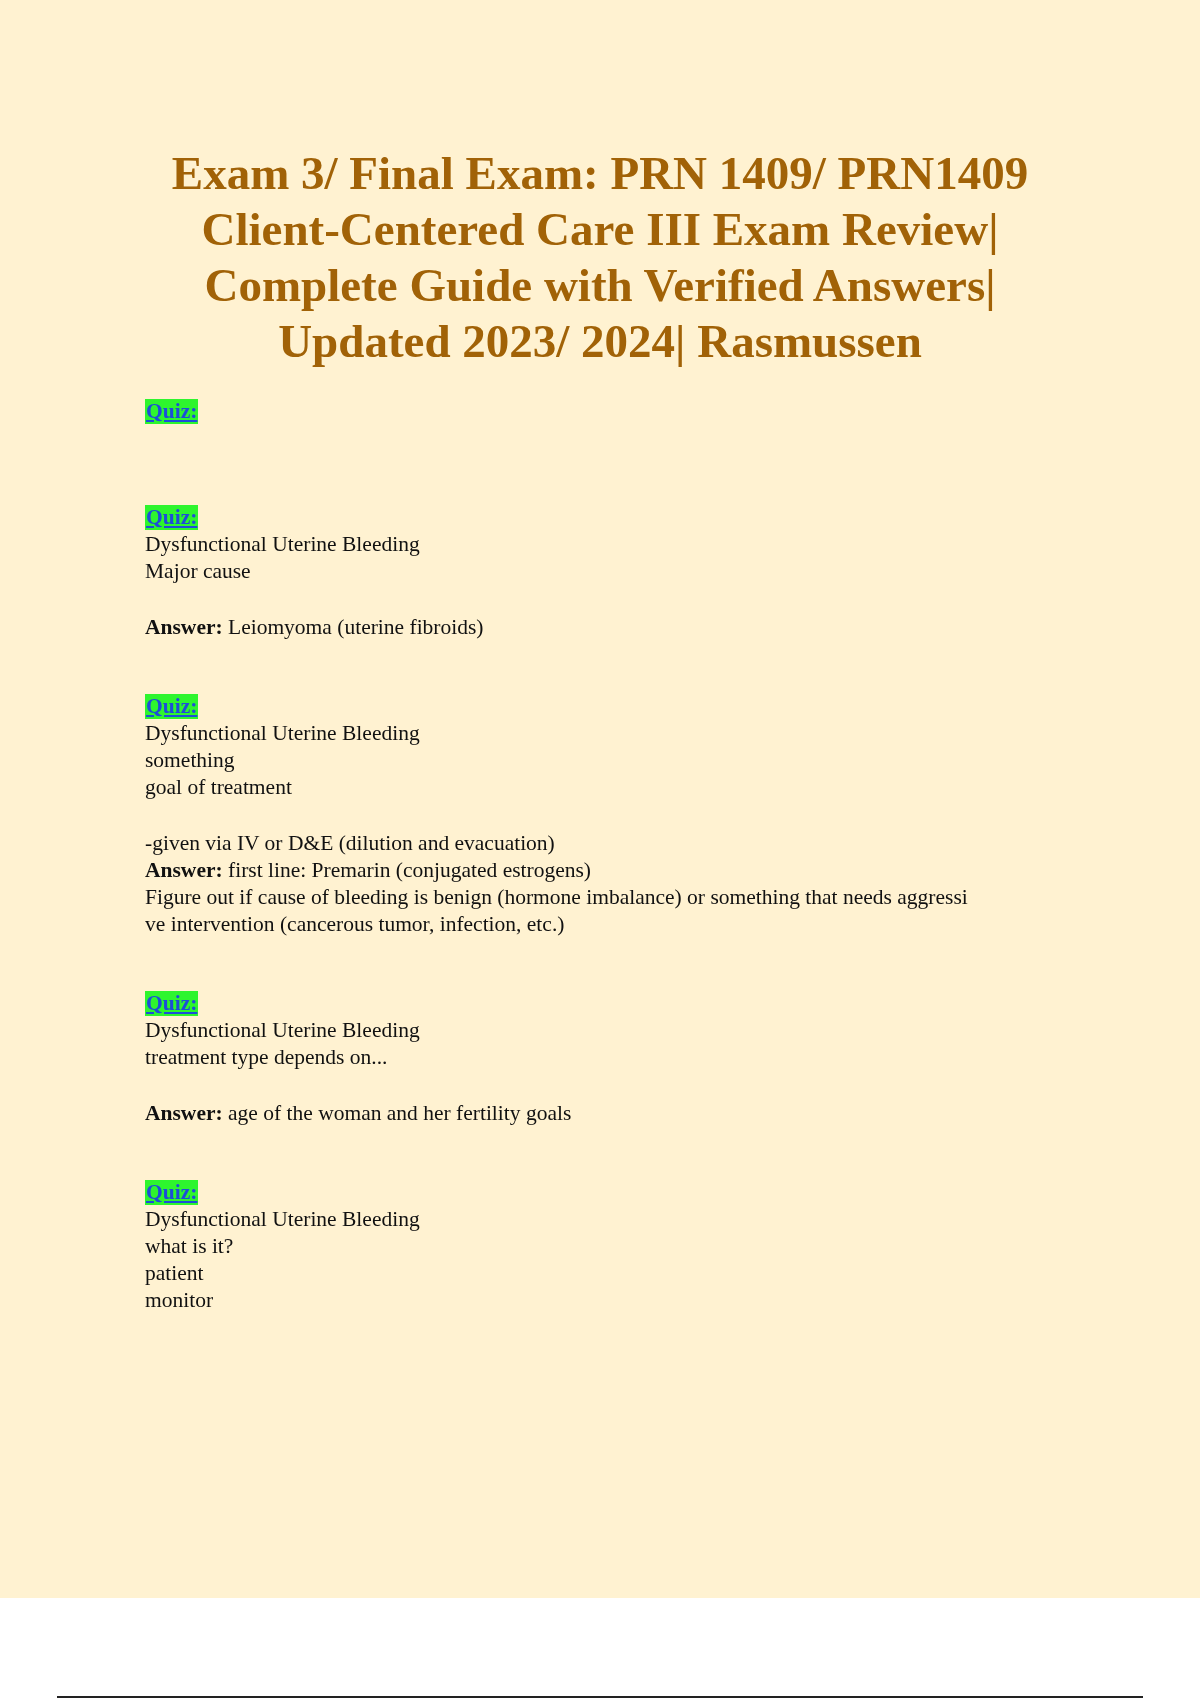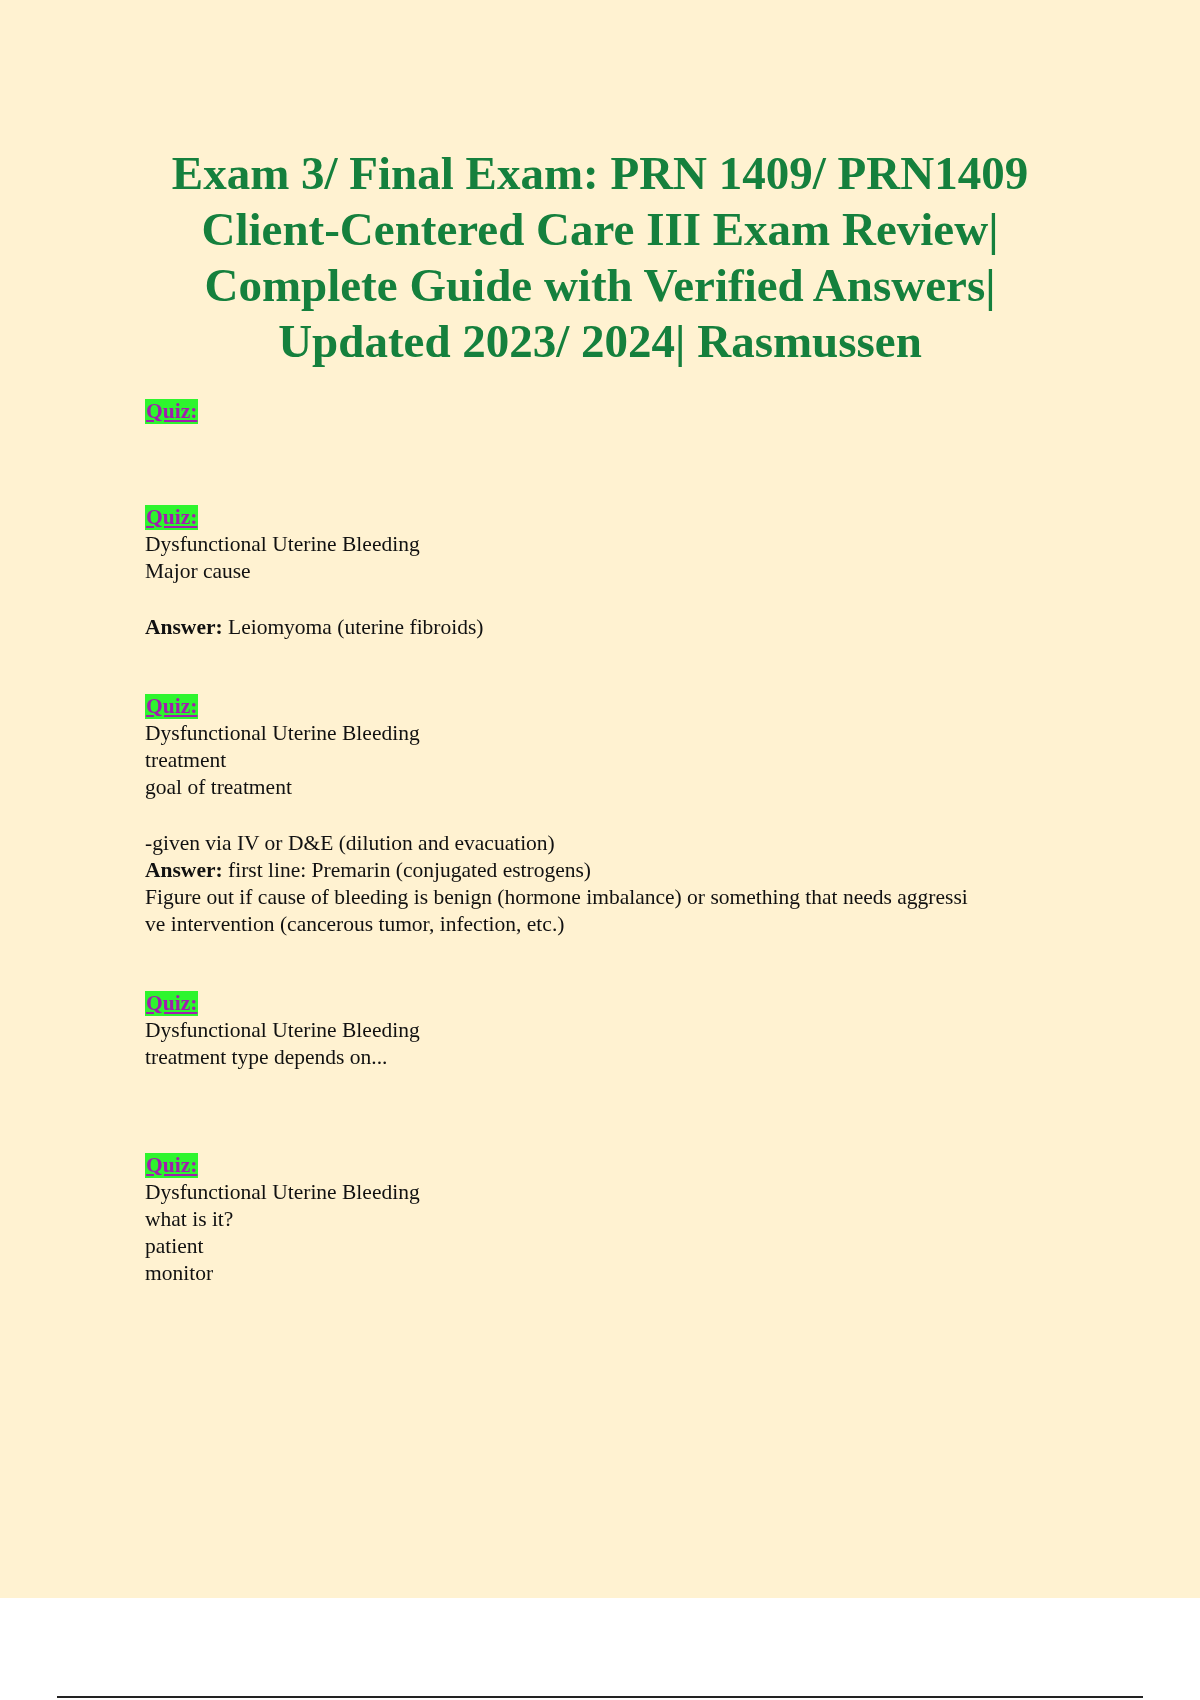--- a/index.html
+++ b/index.html
@@ -17,40 +17,40 @@
       width: 1200px;
       height: 1598px;
       background: #FFF2D1;
     }
     .title {
       position: absolute;
       left: 100px;
       top: 145px;
       width: 1000px;
       text-align: center;
-      color: #15803d;
+      color: #a16207;
       font-weight: bold;
       font-size: 47px;
       line-height: 56px;
     }
     .title div { white-space: nowrap; }
     .content {
       position: absolute;
       left: 145px;
       top: 398px;
       width: 940px;
       color: #111111;
       font-size: 21.5px;
       line-height: 27px;
     }
     .qa { margin: 0; }
     .quiz-label {
       display: inline-block;
       background: #2EF52E;
-      color: #a21caf;
+      color: #1d4ed8;
       font-weight: bold;
       text-decoration: underline;
       padding: 0 1px;
       line-height: 24px;
       height: 25px;
     }
     .line { white-space: nowrap; }
     .spacer { height: 29px; }
     .answer-label { font-weight: bold; }
     .gap-after { height: 56px; }
@@ -87,35 +87,36 @@
       <div class="line">Dysfunctional Uterine Bleeding</div>
       <div class="line">Major cause</div>
       <div class="spacer"></div>
       <div class="line"><span class="answer-label">Answer:</span> <span>Leiomyoma (uterine fibroids)</span></div>
     </div>
     <div class="gap-after" style="height:52px"></div>
 
     <div class="qa">
       <span class="quiz-label">Quiz:</span>
       <div class="line">Dysfunctional Uterine Bleeding</div>
-      <div class="line">treatment</div>
+      <div class="line">something</div>
       <div class="line">goal of treatment</div>
       <div class="spacer"></div>
       <div class="line">-given via IV or D&amp;E (dilution and evacuation)</div>
       <div class="line"><span class="answer-label">Answer:</span> <span>first line: Premarin (conjugated estrogens)</span></div>
       <div class="line">Figure out if cause of bleeding is benign (hormone imbalance) or something that needs aggressi</div>
       <div class="line">ve intervention (cancerous tumor, infection, etc.)</div>
     </div>
     <div class="gap-after" style="height:52px"></div>
 
     <div class="qa">
       <span class="quiz-label">Quiz:</span>
       <div class="line">Dysfunctional Uterine Bleeding</div>
       <div class="line">treatment type depends on...</div>
       <div class="spacer"></div>
+      <div class="line"><span class="answer-label">Answer:</span> <span>age of the woman and her fertility goals</span></div>
     </div>
     <div class="gap-after" style="height:52px"></div>
 
     <div class="qa">
       <span class="quiz-label">Quiz:</span>
       <div class="line">Dysfunctional Uterine Bleeding</div>
       <div class="line">what is it?</div>
       <div class="line">patient</div>
       <div class="line">monitor</div>
     </div>

